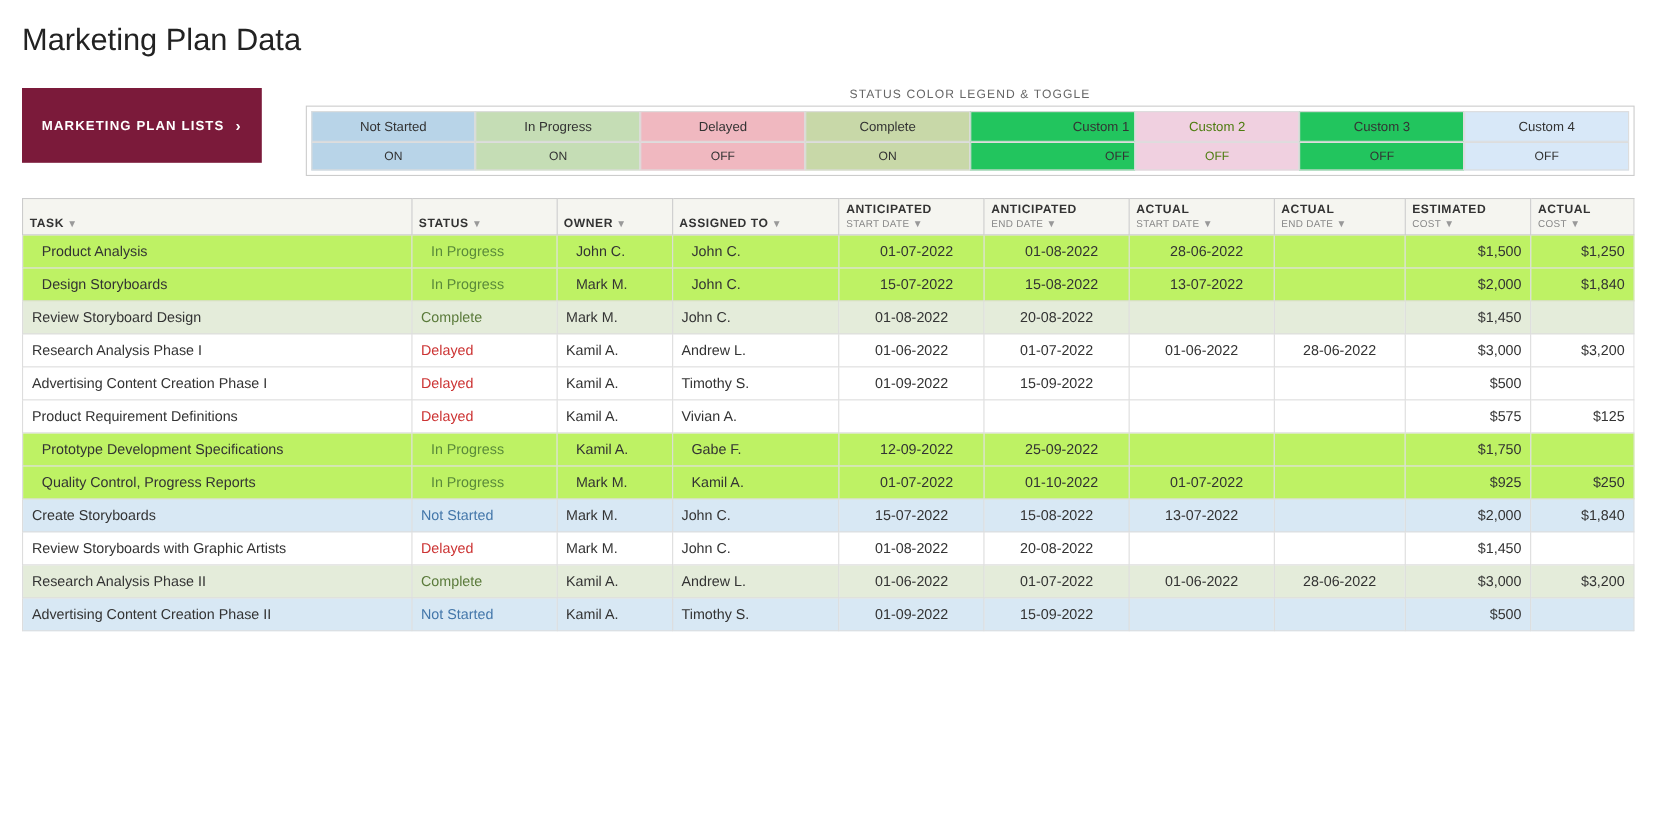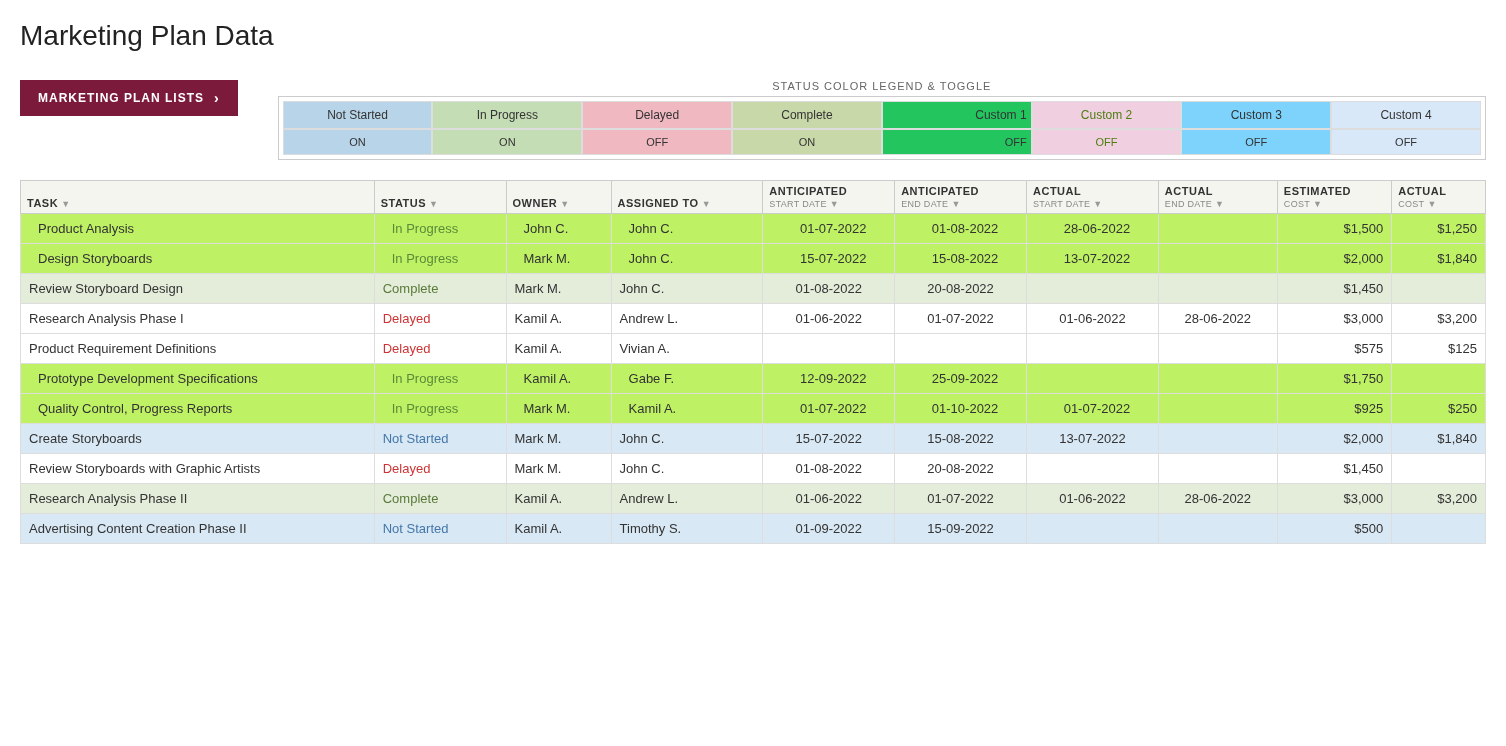--- a/index.html
+++ b/index.html
@@ -6,21 +6,21 @@
     body { font-family: 'Segoe UI', Arial, sans-serif; background: #fff; color: #333; font-size: 13px; padding: 20px; }
     
     h1 { font-size: 28px; font-weight: 300; color: #222; margin-bottom: 28px; }
     
     .top-section { display: flex; align-items: flex-start; gap: 40px; margin-bottom: 20px; }
     
     .marketing-btn {
       background: #7b1a3a;
       color: #fff;
       border: none;
-      padding: 10px 18px;
+      padding: 26px 18px;
       font-size: 12px;
       font-weight: 600;
       letter-spacing: 1px;
       cursor: pointer;
       display: flex;
       align-items: center;
       gap: 10px;
       white-space: nowrap;
       text-align: right;
     }
@@ -43,21 +43,21 @@
     .legend-cell.label { font-weight: 400; }
     .legend-cell.toggle { font-size: 11px; font-weight: 400; }
     
     
     .bg-not-started { background: #b8d4e8; color: #333; }
     .bg-in-progress { background: #c5ddb5; color: #333; }
     .bg-delayed { background: #f0b8c0; color: #333; }
     .bg-complete { background: #c8d8a8; color: #333; }
     .bg-custom1 { background: #22c55e; color: #333; text-align: right; }
     .bg-custom2 { background: #f0d0e0; color: #4d7c0f; }
-    .bg-custom3 { background: #7dd3fc; color: #333; }
+    .bg-custom3 { background: #22c55e; color: #333; }
     .bg-custom4 { background: #d8e8f8; color: #333; }
     
     
     .table-wrapper { width: 100%; overflow-x: auto; }
     table {
       width: 100%;
       border-collapse: collapse;
       font-size: 13px;
     }
     th {
@@ -199,20 +199,32 @@
           <td>Kamil A.</td>
           <td>Andrew L.</td>
           <td class="date-col">01-06-2022</td>
           <td class="date-col">01-07-2022</td>
           <td class="date-col">01-06-2022</td>
           <td class="date-col">28-06-2022</td>
           <td class="money">$3,000</td>
           <td class="money">$3,200</td>
         </tr>
         <tr class="row-delayed">
+          <td>Advertising Content Creation Phase I</td>
+          <td class="status-delayed">Delayed</td>
+          <td>Kamil A.</td>
+          <td>Timothy S.</td>
+          <td class="date-col">01-09-2022</td>
+          <td class="date-col">15-09-2022</td>
+          <td class="date-col"></td>
+          <td class="date-col"></td>
+          <td class="money">$500</td>
+          <td class="money"></td>
+        </tr>
+        <tr class="row-delayed">
           <td>Product Requirement Definitions</td>
           <td class="status-delayed">Delayed</td>
           <td>Kamil A.</td>
           <td>Vivian A.</td>
           <td class="date-col"></td>
           <td class="date-col"></td>
           <td class="date-col"></td>
           <td class="date-col"></td>
           <td class="money">$575</td>
           <td class="money">$125</td>

